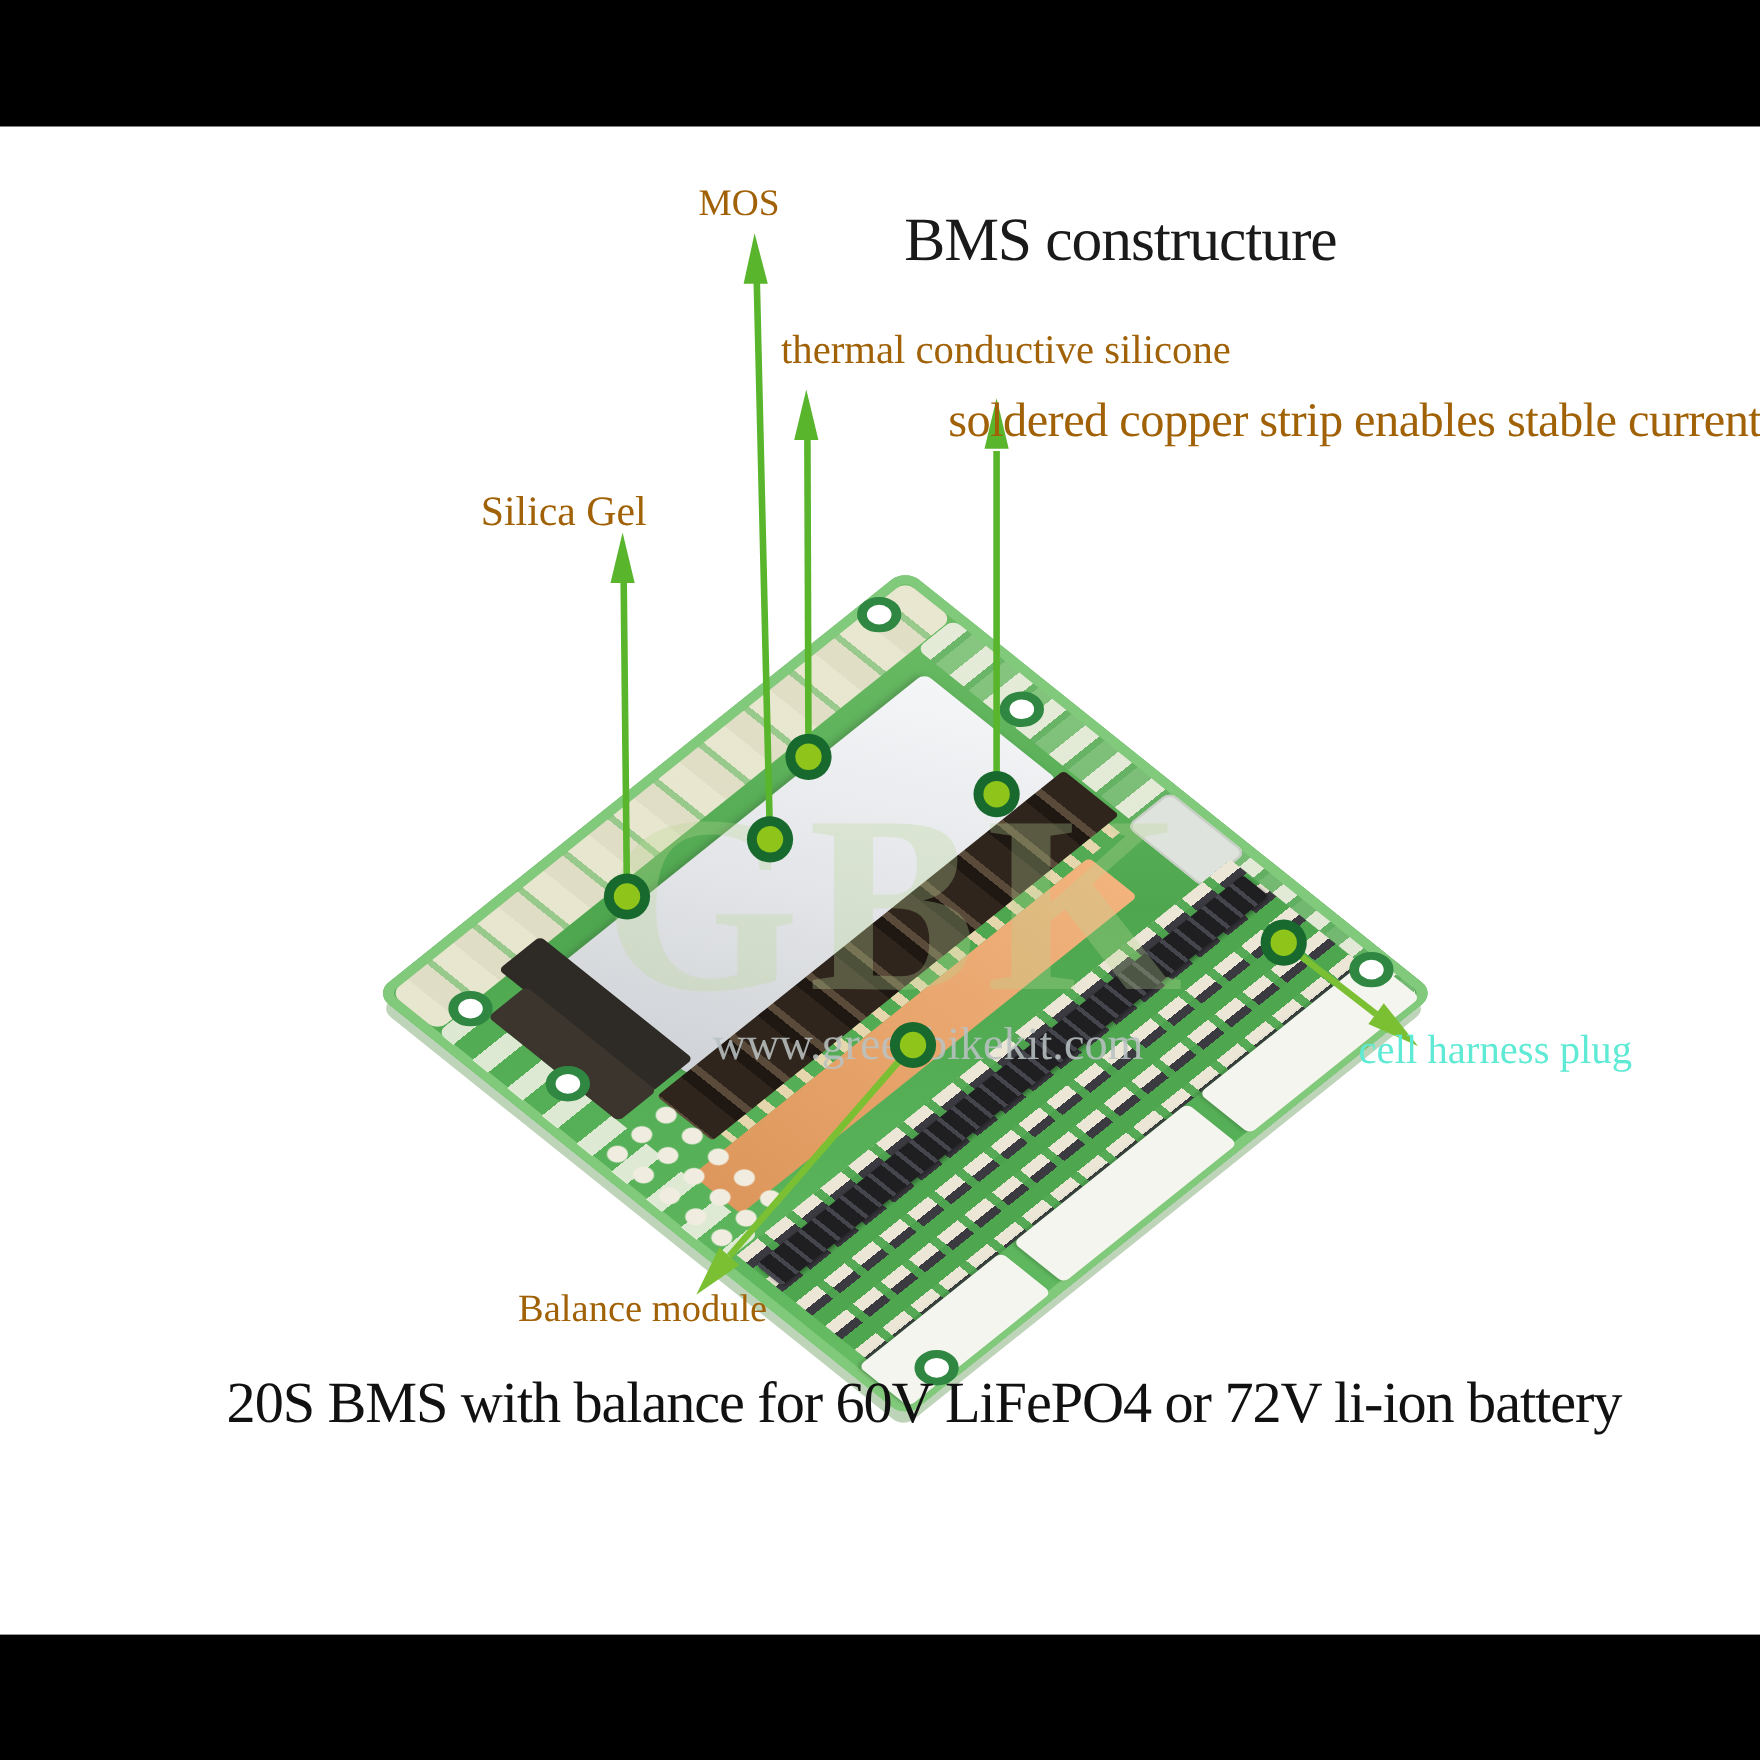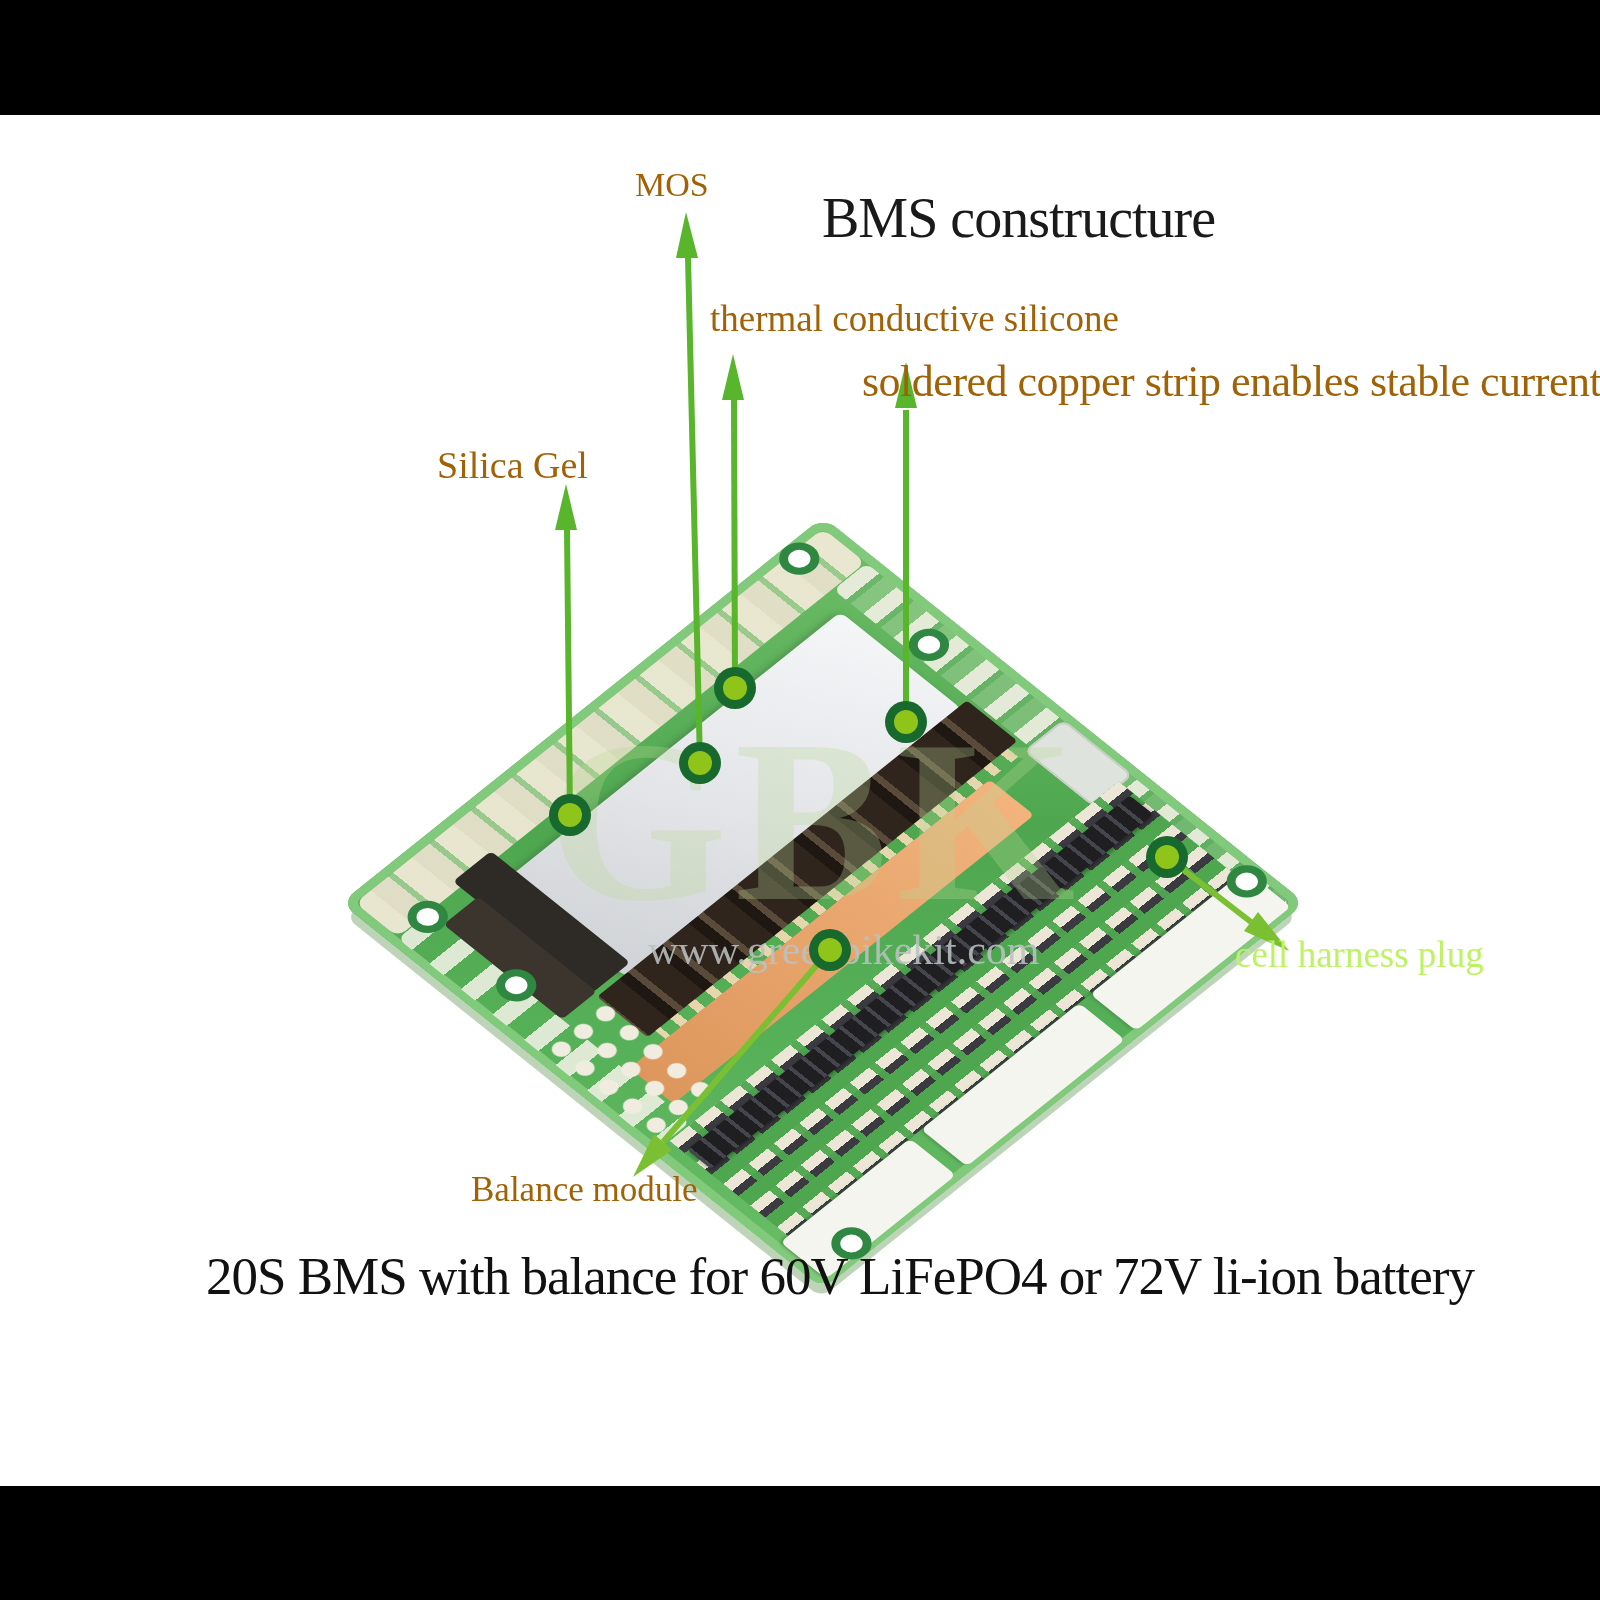--- a/index.html
+++ b/index.html
@@ -15,21 +15,21 @@
   
   .lbl{
     position:absolute;white-space:nowrap;color:#a16207;
     font-family:"Liberation Serif","DejaVu Serif",serif;line-height:1;
   }
   #page-title{left:822px;top:158px;font-size:56px;color:#1a1a1a;letter-spacing:-1px;margin-top:32px;}
   #lbl-mos{left:635px;top:168px;font-size:34px;}
   #lbl-thermal{left:710px;top:300px;font-size:37px;}
   #lbl-soldered{left:862px;top:360px;font-size:44px;letter-spacing:-0.5px;}
   #lbl-silica{left:437px;top:446px;font-size:38px;text-align:right;}
-  #lbl-cell{left:1235px;top:936px;font-size:37px;color:#bef264;}
+  #lbl-cell{left:1235px;top:936px;font-size:37px;color:#5eead4;}
   #lbl-balance{left:471px;top:1172px;font-size:35px;}
   #caption{left:206px;top:1250px;font-size:53px;color:#111;letter-spacing:-1px;text-align:right;}
 
   
   #wm-logo{
     position:absolute;left:548px;top:592px;font-size:230px;font-weight:bold;
     color:rgba(185,215,150,.30);letter-spacing:8px;line-height:1;
   }
   #wm-url{
     position:absolute;left:648px;top:814px;font-size:42px;

